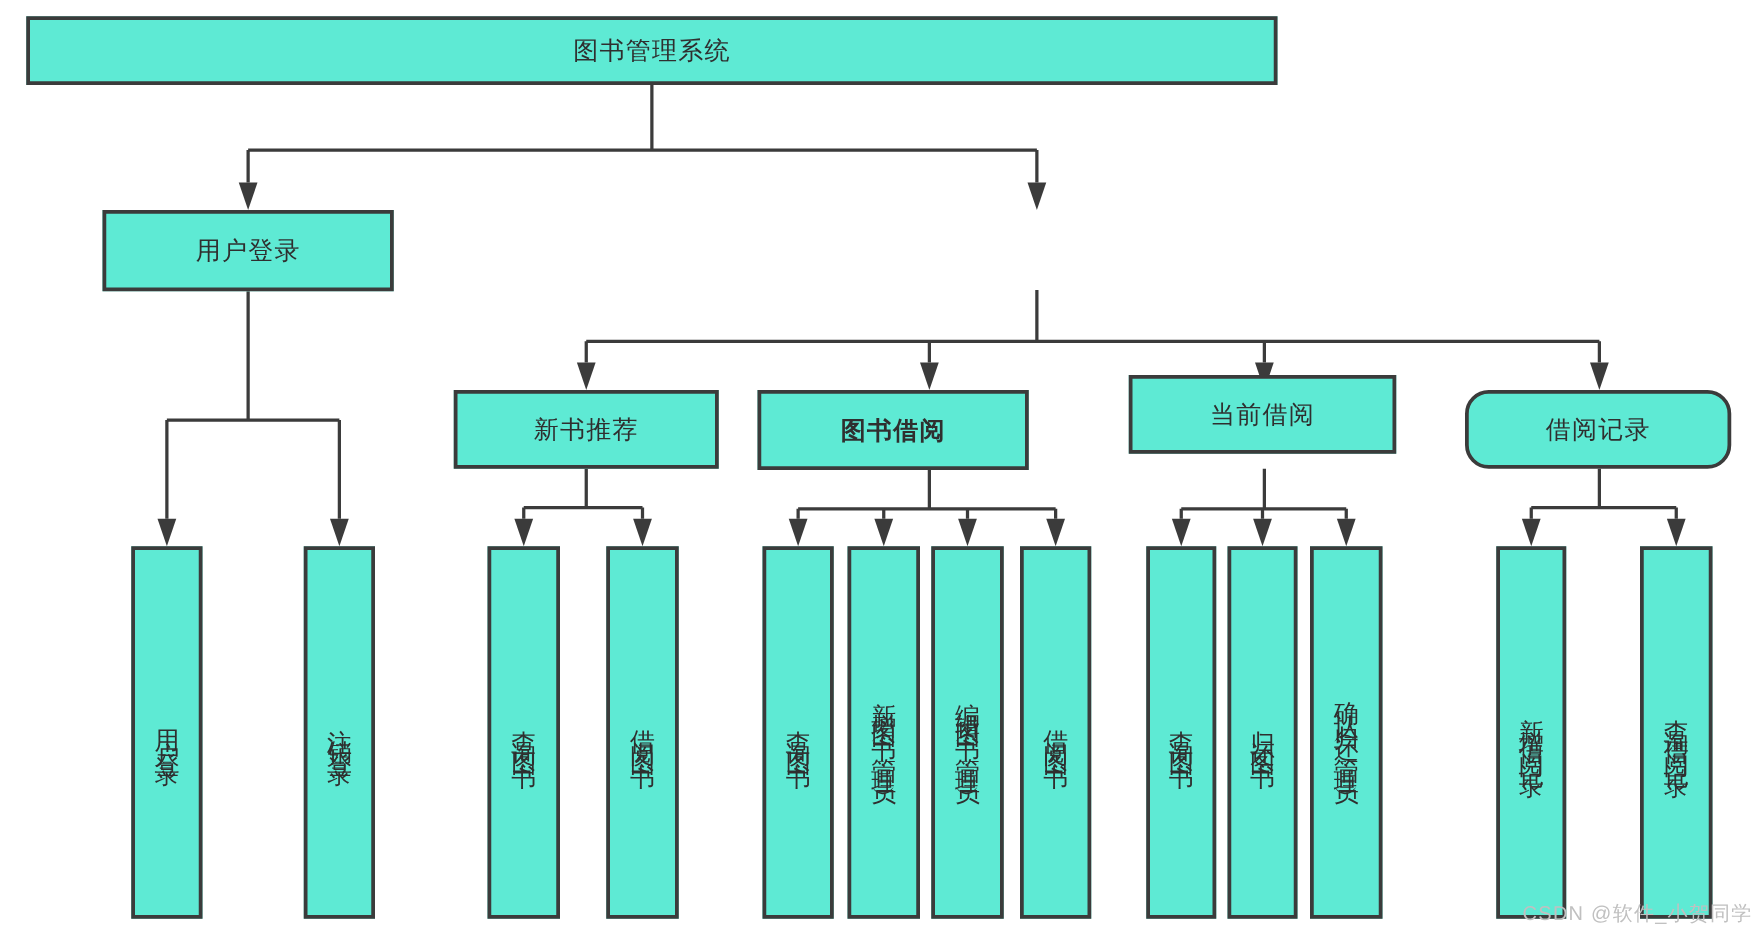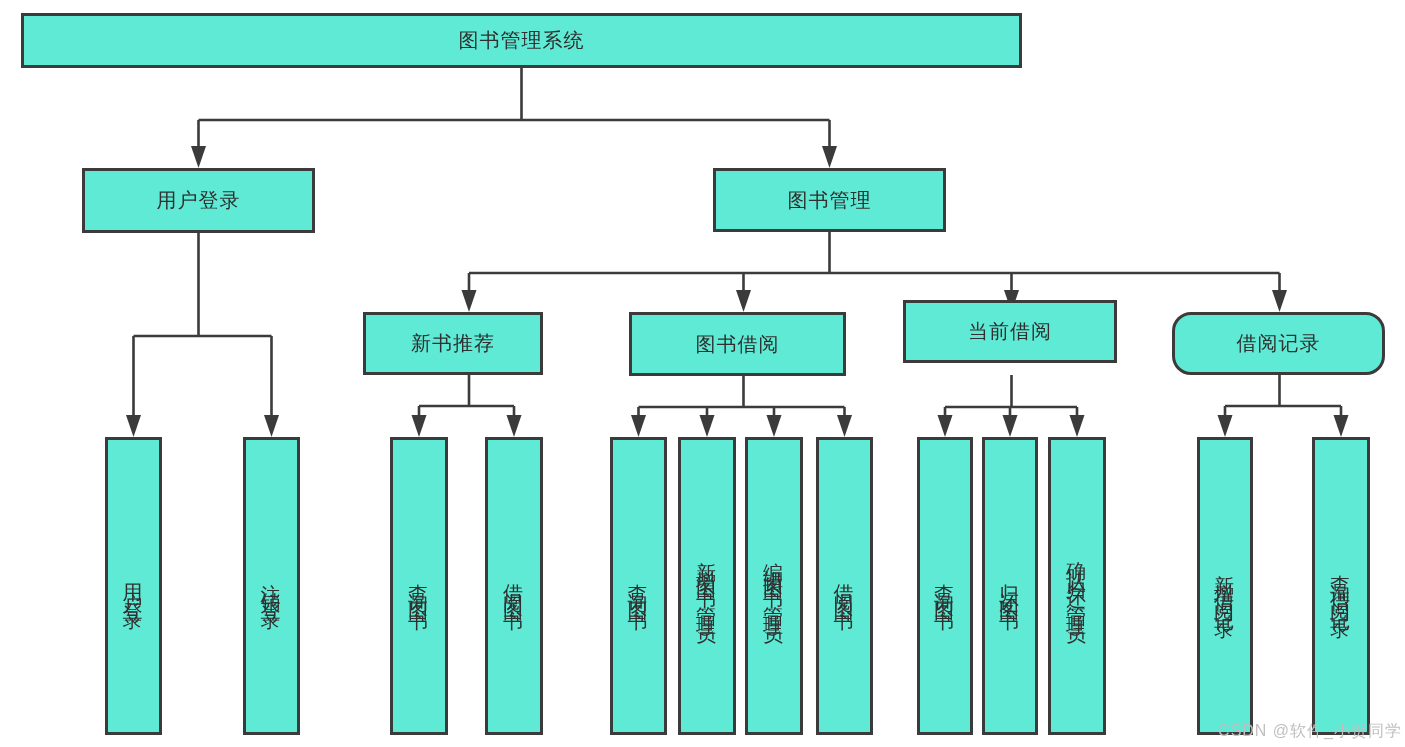--- a/index.html
+++ b/index.html
@@ -109,28 +109,25 @@
     </g>
   </svg>
 
   <div class="box" style="left:21px; top:13px; width:1001px; height:55px;">
     <span>图书管理系统</span>
   </div>
 
   <div class="box" style="left:82px; top:168px; width:233px; height:65px;">
     <span>用户登录</span>
   </div>
-  <div class="box" style="left:713px; top:168px; width:233px; height:64px;">
-    <span>图书管理</span>
-  </div>
 
-  <div class="box" style="left:363px; top:312px; width:180px; height:63px;">
+  <div class="box" style="left:363px; top:312px; width:212px; height:63px;">
     <span>新书推荐</span>
   </div>
-  <div class="box" style="left:629px; top:312px; width:217px; height:64px;">
+  <div class="box" style="left:606px; top:312px; width:217px; height:64px;font-weight:bold;">
     <span>图书借阅</span>
   </div>
   <div class="box" style="left:903px; top:300px; width:214px; height:63px;">
     <span>当前借阅</span>
   </div>
   <div class="box" style="left:1172px; top:312px; width:213px; height:63px;border-radius:19px;">
     <span>借阅记录</span>
   </div>
 
   <div class="box vbox" style="left:105px; top:437px; width:57px; height:298px;">

